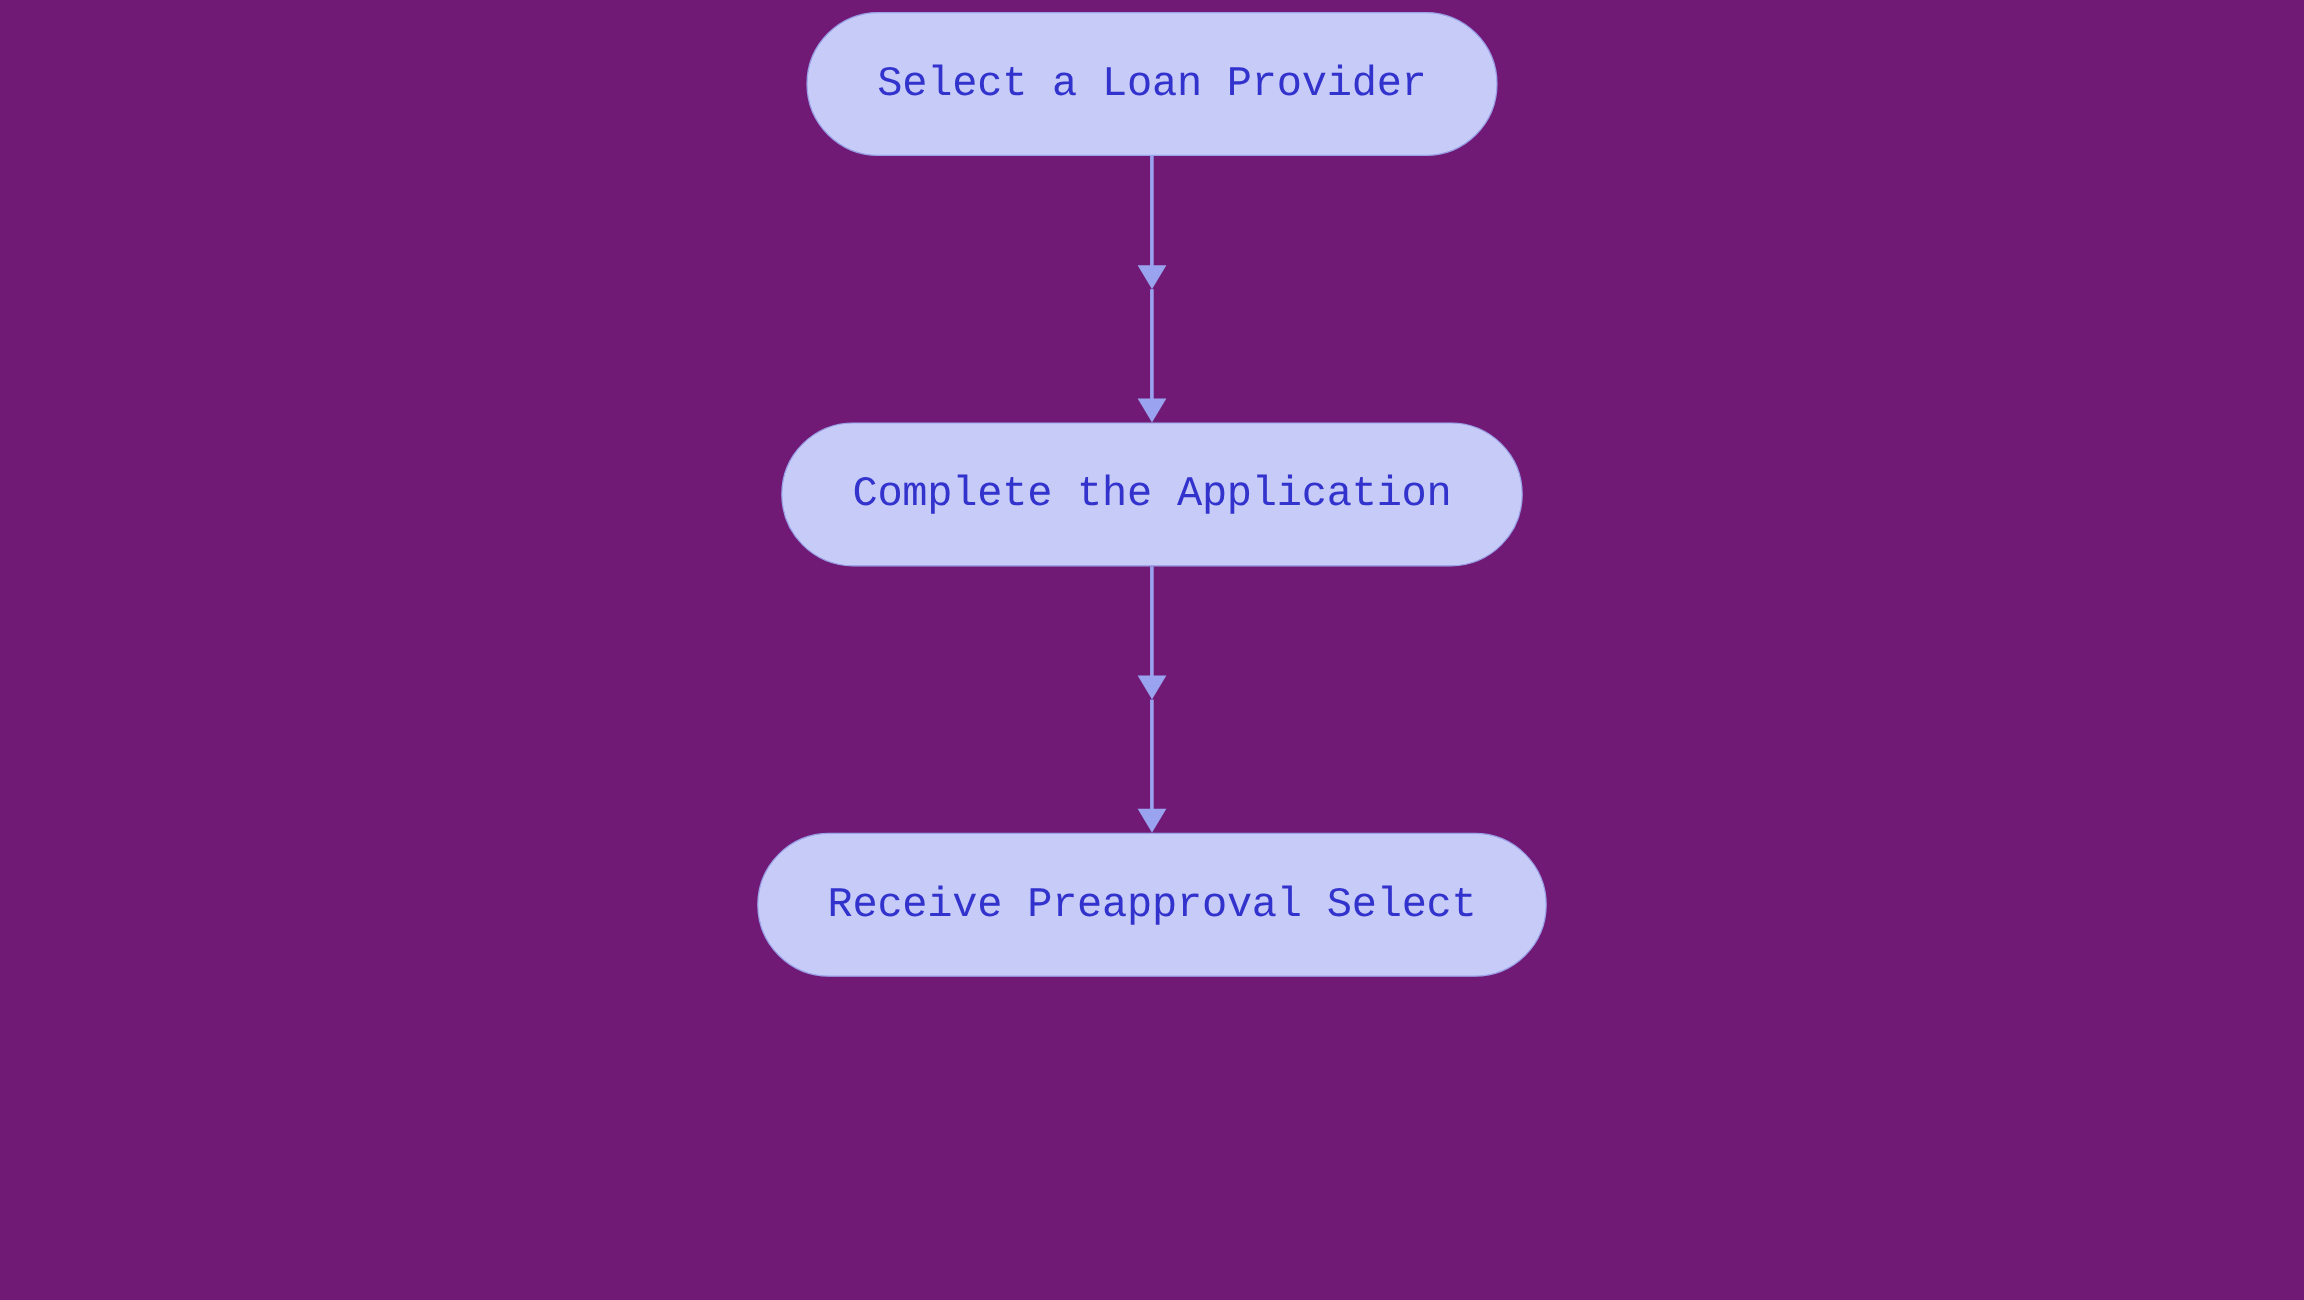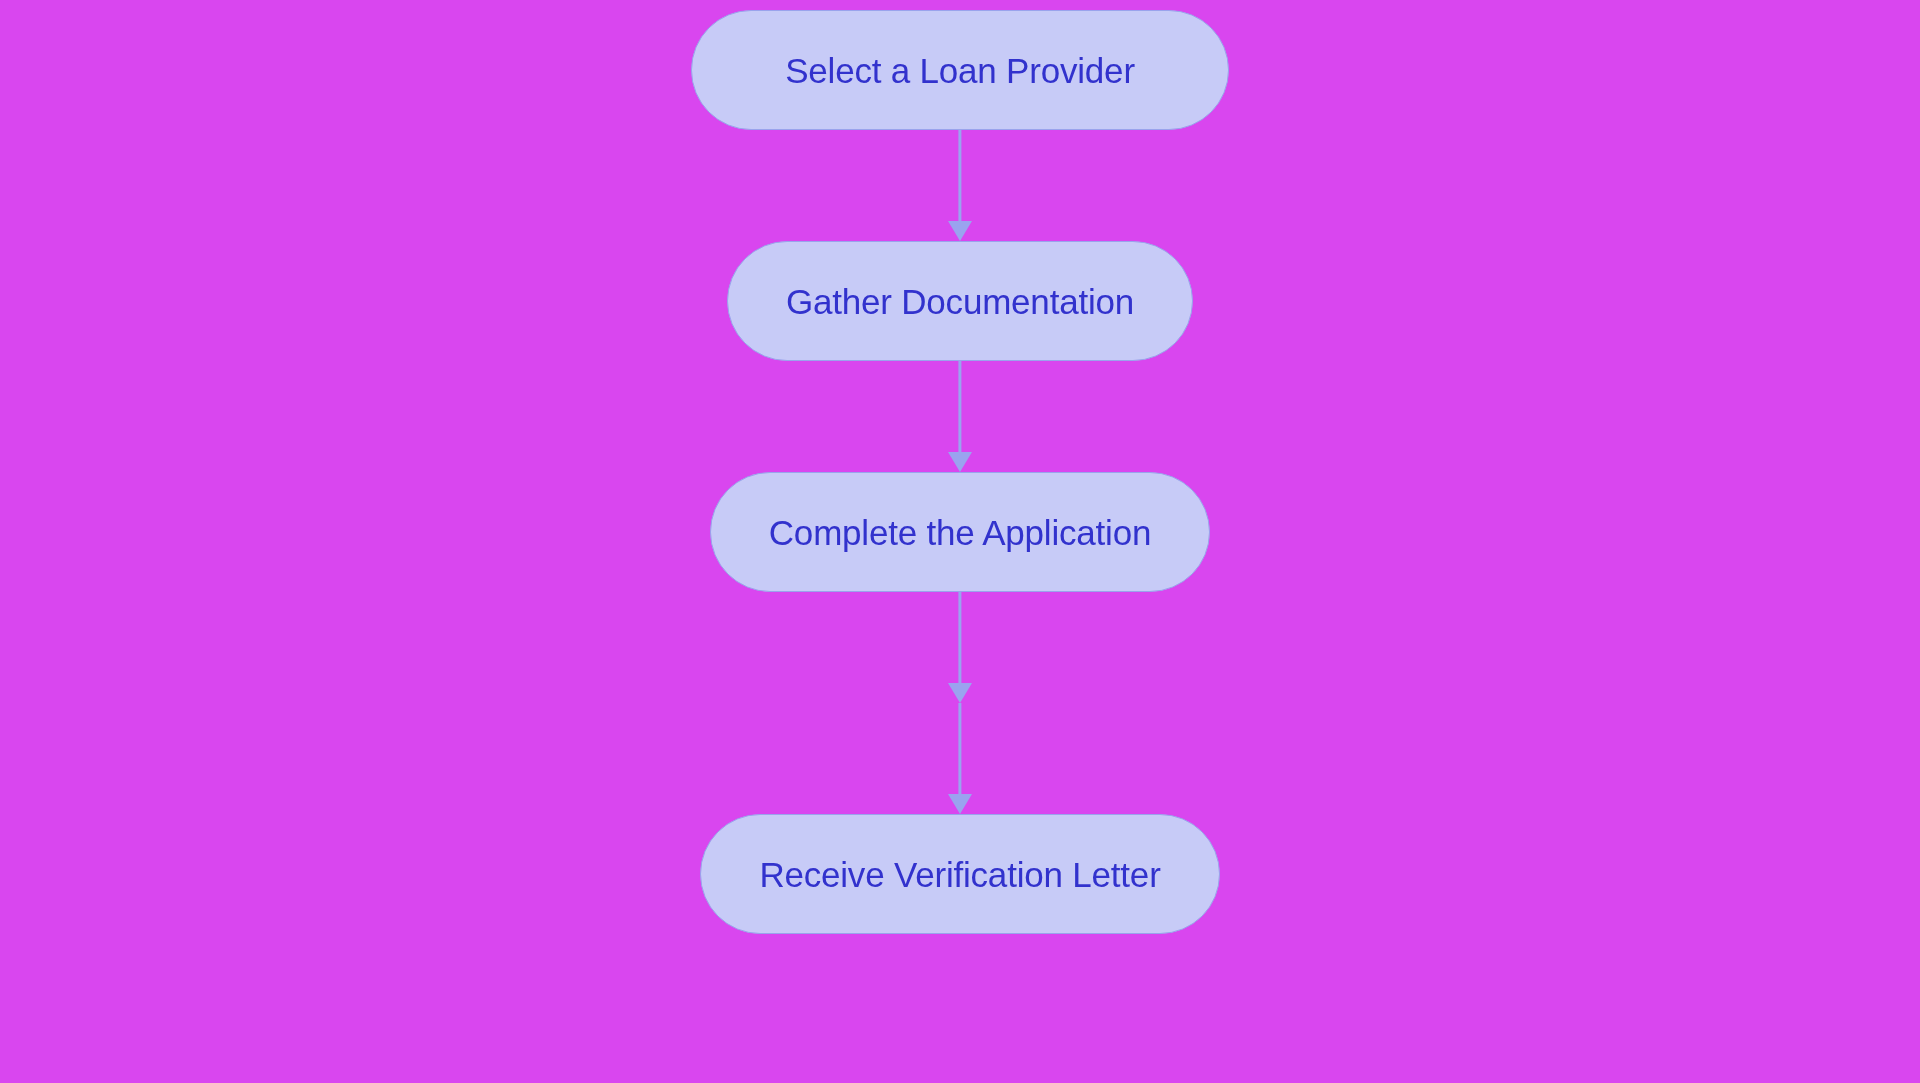--- a/index.html
+++ b/index.html
@@ -11,24 +11,25 @@
     overflow: hidden;
   }
   body {
     font-family: "Liberation Sans", sans-serif;
   }
 
   #flowchart-canvas {
     position: relative;
     width: 1920px;
     height: 1083px;
-    background: #d946ef;
+    background: #701a75;
     display: flex;
     flex-direction: column;
     align-items: center;
+    font-family: Liberation Mono, monospace;
   }
 
   .flow-node {
     box-sizing: border-box;
     height: 120px;
     border-radius: 60px;
     background: #c7cbf7;
     border: 1.6px solid #9aa3ec;
     color: #3232cd;
     display: flex;
@@ -98,23 +99,20 @@
 
     <div class="flow-node node-w-0">
       <span class="flow-node-label">Select a Loan Provider</span>
     </div>
 
     <div class="flow-connector">
       <div class="conn-line"></div>
       <div class="conn-head"></div>
     </div>
 
-    <div class="flow-node node-w-1">
-      <span class="flow-node-label">Gather Documentation</span>
-    </div>
 
     <div class="flow-connector">
       <div class="conn-line"></div>
       <div class="conn-head"></div>
     </div>
 
     <div class="flow-node node-w-2">
       <span class="flow-node-label">Complete the Application</span>
     </div>
 
@@ -123,17 +121,17 @@
       <div class="conn-head"></div>
     </div>
 
 
     <div class="flow-connector">
       <div class="conn-line"></div>
       <div class="conn-head"></div>
     </div>
 
     <div class="flow-node node-w-4">
-      <span class="flow-node-label">Receive Verification Letter</span>
+      <span class="flow-node-label">Receive Preapproval Select</span>
     </div>
 
   </div>
 </div>
 
 </body></html>

